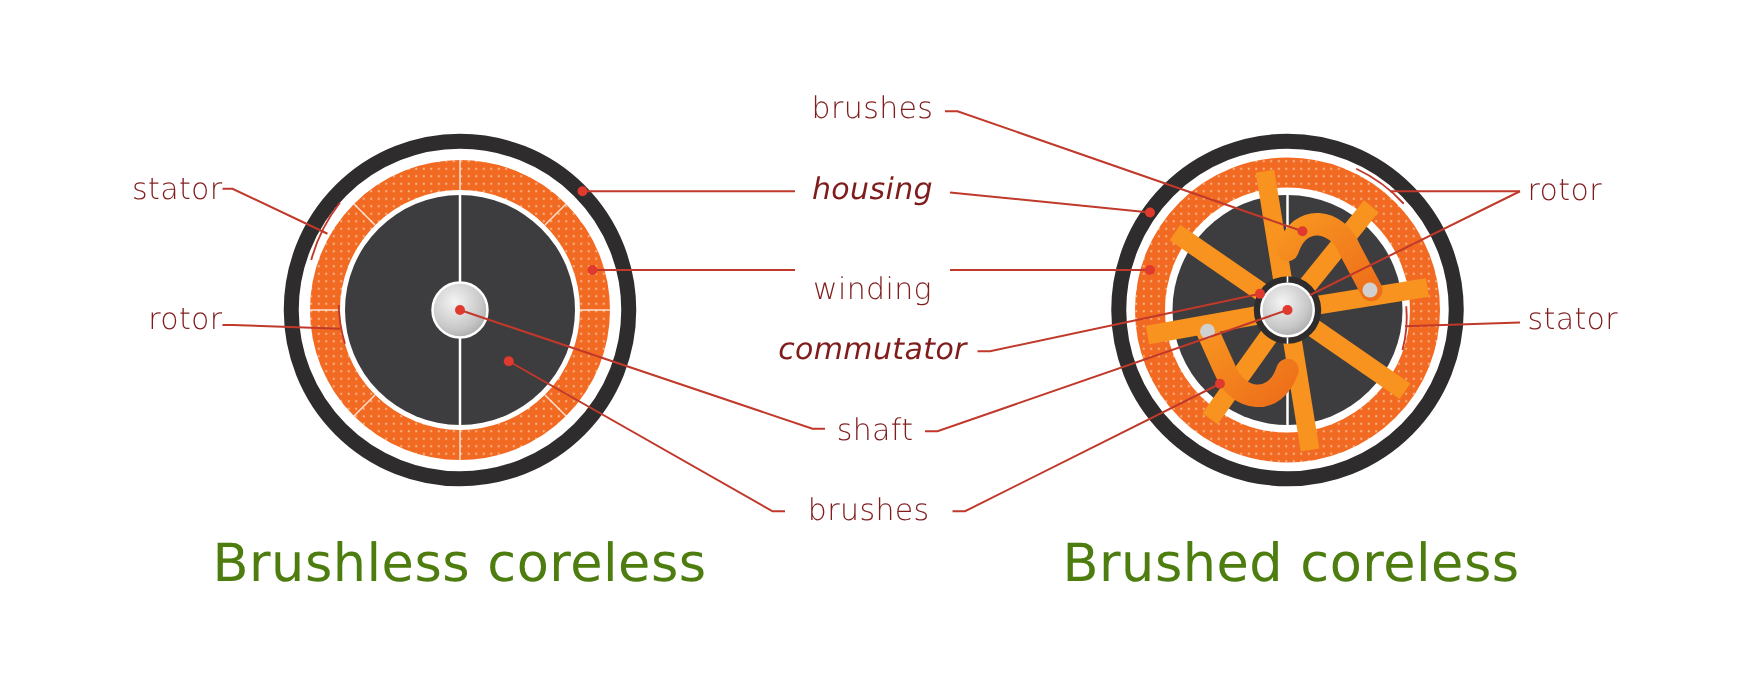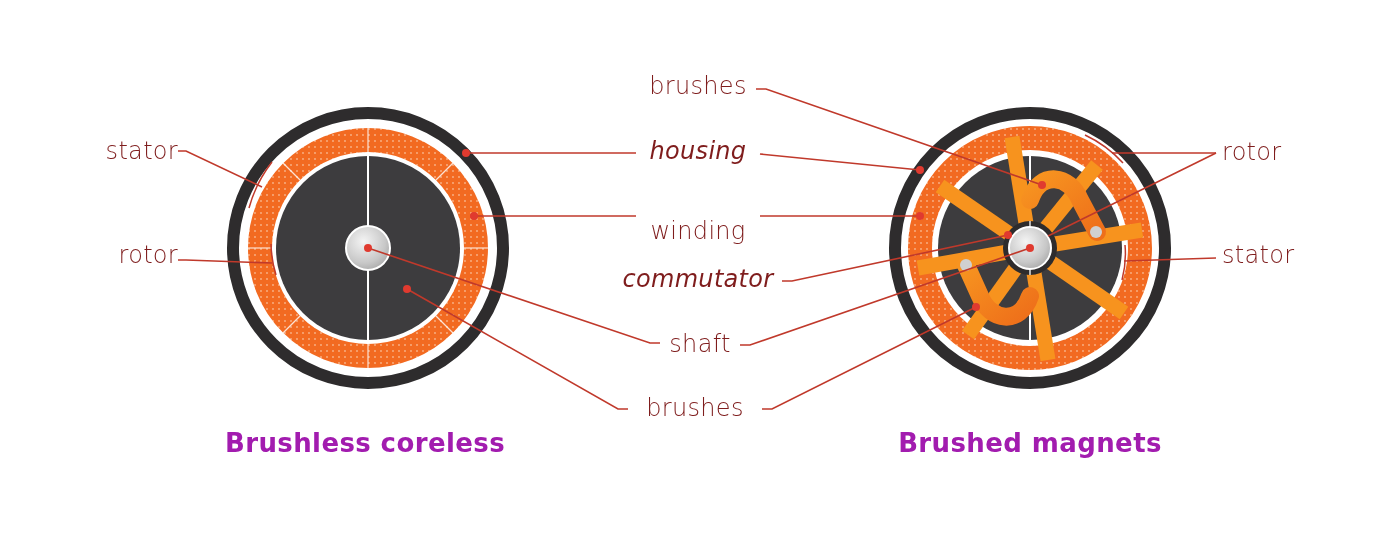--- a/index.html
+++ b/index.html
@@ -10,22 +10,22 @@
       font-family: "DejaVu Sans", "Liberation Sans", sans-serif;
     }
     #diagram {
       position: absolute; left: 0; top: 0; width: 1400px; height: 540px;
     }
     .lbl {
       position: absolute; color: #7f1d1d; font-size: 24px; letter-spacing: 0.3px;
       font-weight: 300; white-space: nowrap; line-height: 1;
     }
     .title {
-      position: absolute; color: #a21caf; font-size: 26px; letter-spacing: 0.4px;
-      font-weight: 700; white-space: nowrap; line-height: 1;
+      position: absolute; color: #4d7c0f; font-size: 42px; letter-spacing: 0.4px;
+      font-weight: 400; white-space: nowrap; line-height: 1;
     }
     .r { text-align: right; }
     .c { text-align: center; }
   </style>
 </head>
 <body>
 
 <svg id="diagram" viewBox="0 0 1400 540" xmlns="http://www.w3.org/2000/svg">
   <defs>
     <pattern id="dots" x="0" y="0" width="6" height="6" patternUnits="userSpaceOnUse">
@@ -145,13 +145,13 @@
 <div class="lbl c" style="left:636px; top:139px; width:124px;font-style:italic;">housing</div>
 <div class="lbl c" style="left:636px; top:219px; width:124px;">winding</div>
 <div class="lbl c" style="left:608px; top:267px; width:180px;font-style:italic;">commutator</div>
 <div class="lbl c" style="left:660px; top:332px; width:80px;">shaft</div>
 <div class="lbl c" style="left:628px; top:396px; width:134px;">brushes</div>
 
 <div class="lbl" style="left:1222px; top:140px;">rotor</div>
 <div class="lbl" style="left:1222px; top:243px;">stator</div>
 
 <div class="title c" style="left:170px; top:430px; width:390px;">Brushless coreless</div>
-<div class="title c" style="left:850px; top:430px; width:360px;">Brushed magnets</div>
+<div class="title c" style="left:850px; top:430px; width:360px;">Brushed coreless</div>
 
 </body></html>

